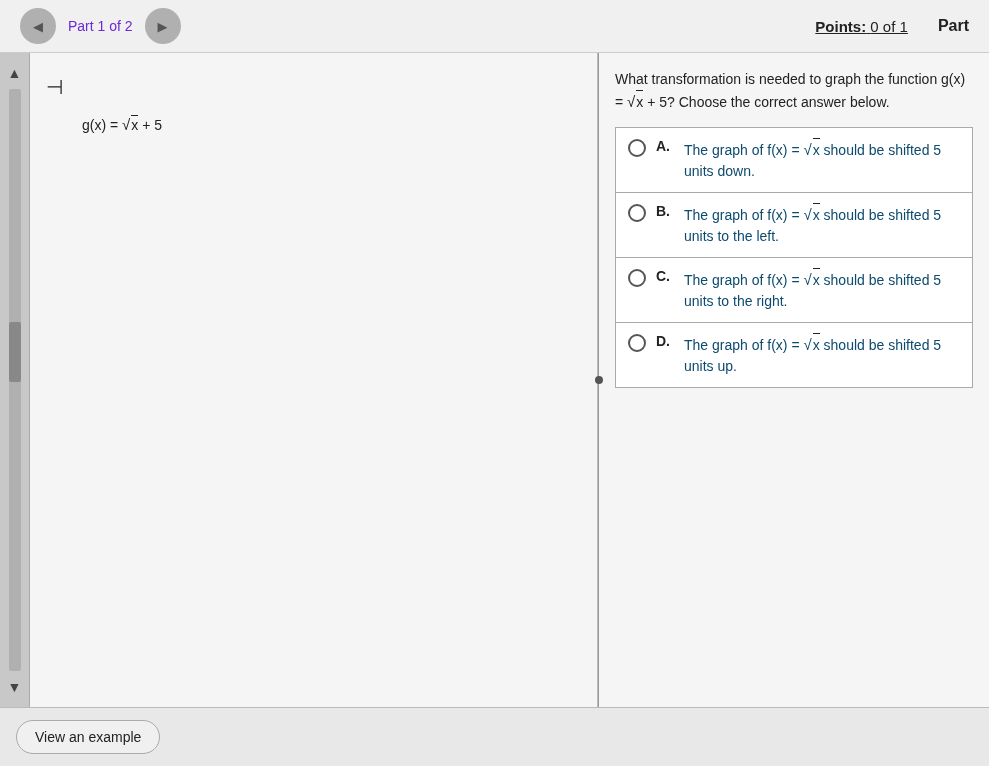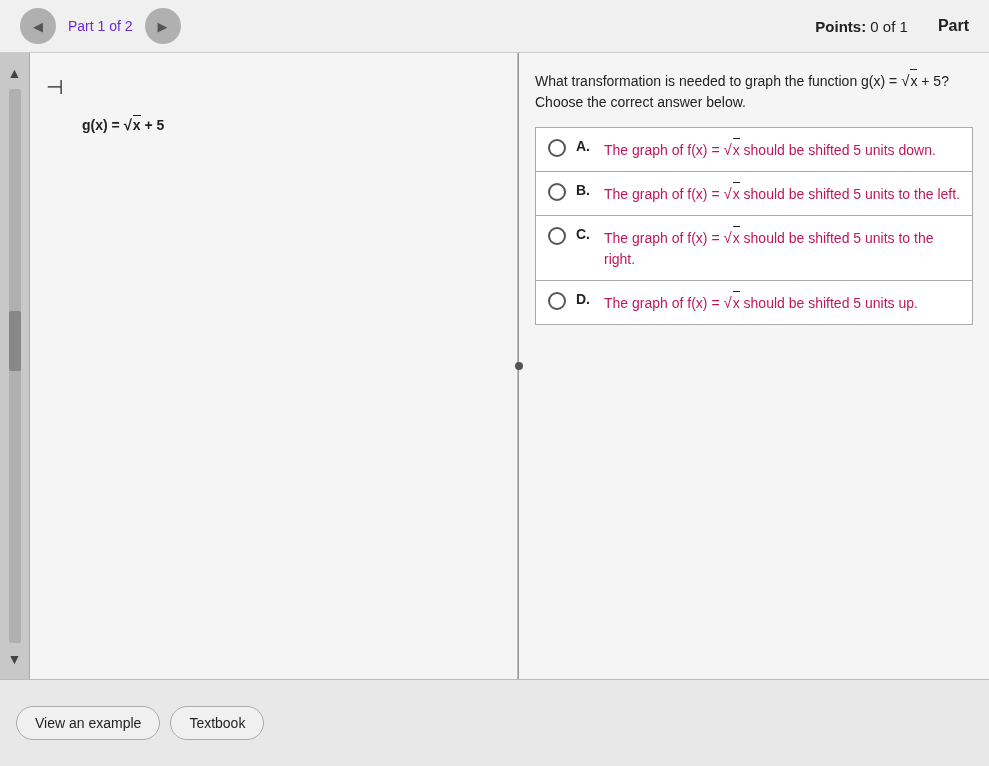--- a/index.html
+++ b/index.html
@@ -43,20 +43,21 @@
       color: #6d28d9;
     }
     .top-bar-right {
       display: flex;
       align-items: center;
       gap: 30px;
     }
     .points-label {
       font-size: 15px;
       color: #222;
+      text-decoration: underline;
     }
     .points-label strong {
       font-weight: bold;
     }
     .save-btn {
       font-size: 16px;
       font-weight: bold;
       color: #222;
       background: none;
       border: none;
@@ -137,21 +138,20 @@
     .question-text {
       font-size: 14px;
       color: #222;
       line-height: 1.5;
     }
     .function-display {
       font-size: 14px;
       color: #222;
       margin-left: 36px;
       margin-top: 8px;
-      font-weight: bold;
     }
 
     
     .center-divider {
       width: 1px;
       background: #999;
       position: relative;
     }
     .divider-dot {
       position: absolute;
@@ -159,21 +159,21 @@
       left: 50%;
       transform: translate(-50%, -50%);
       width: 8px;
       height: 8px;
       border-radius: 50%;
       background: #555;
     }
 
     
     .right-panel {
-      width: 470px;
+      width: 390px;
       background: #f5f5f5;
       padding: 16px;
       display: flex;
       flex-direction: column;
       gap: 0;
     }
     .question-prompt {
       font-size: 14px;
       color: #222;
       margin-bottom: 14px;
@@ -205,30 +205,30 @@
     }
     .choice-label {
       font-weight: bold;
       font-size: 14px;
       color: #222;
       margin-right: 4px;
       flex-shrink: 0;
     }
     .choice-text {
       font-size: 14px;
-      color: #be185d;
+      color: #0c4a6e;
       line-height: 1.5;
     }
 
     
     .bottom-bar {
       display: flex;
       align-items: center;
       gap: 10px;
-      padding: 26px 16px;
+      padding: 12px 16px;
       background: #e8e8e8;
       border-top: 1px solid #bbb;
       min-height: 56px;
     }
     .bottom-btn {
       padding: 8px 18px;
       border-radius: 20px;
       border: 1px solid #aaa;
       background: #f0f0f0;
       font-size: 14px;
@@ -355,14 +355,13 @@
             <span class="sqrt-content">x</span>
           </span>&nbsp;should be shifted 5 units up.
       </span>
     </div>
   </div>
 
 </div>
 
 <div class="bottom-bar">
   <button class="bottom-btn">View an example</button>
-  <button class="bottom-btn">Textbook</button>
 </div>
 
 </body></html>

